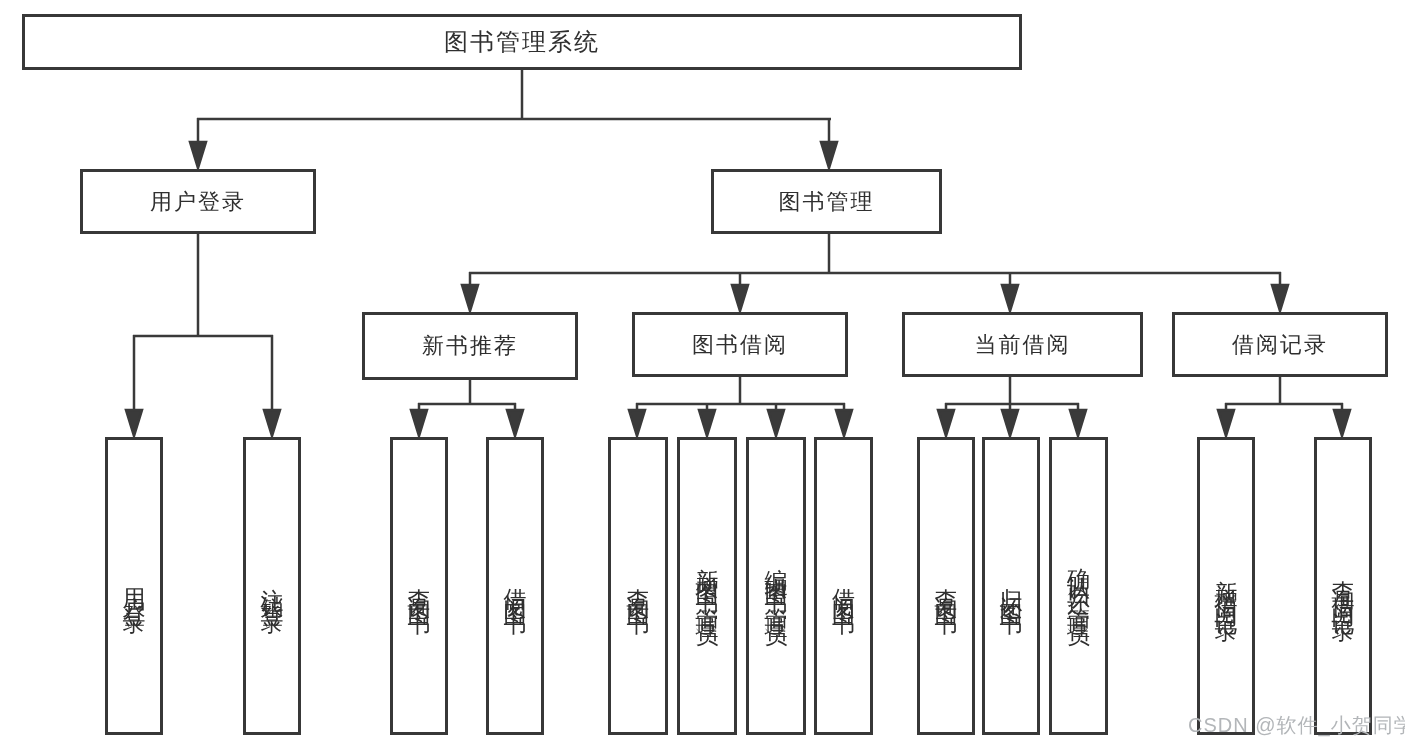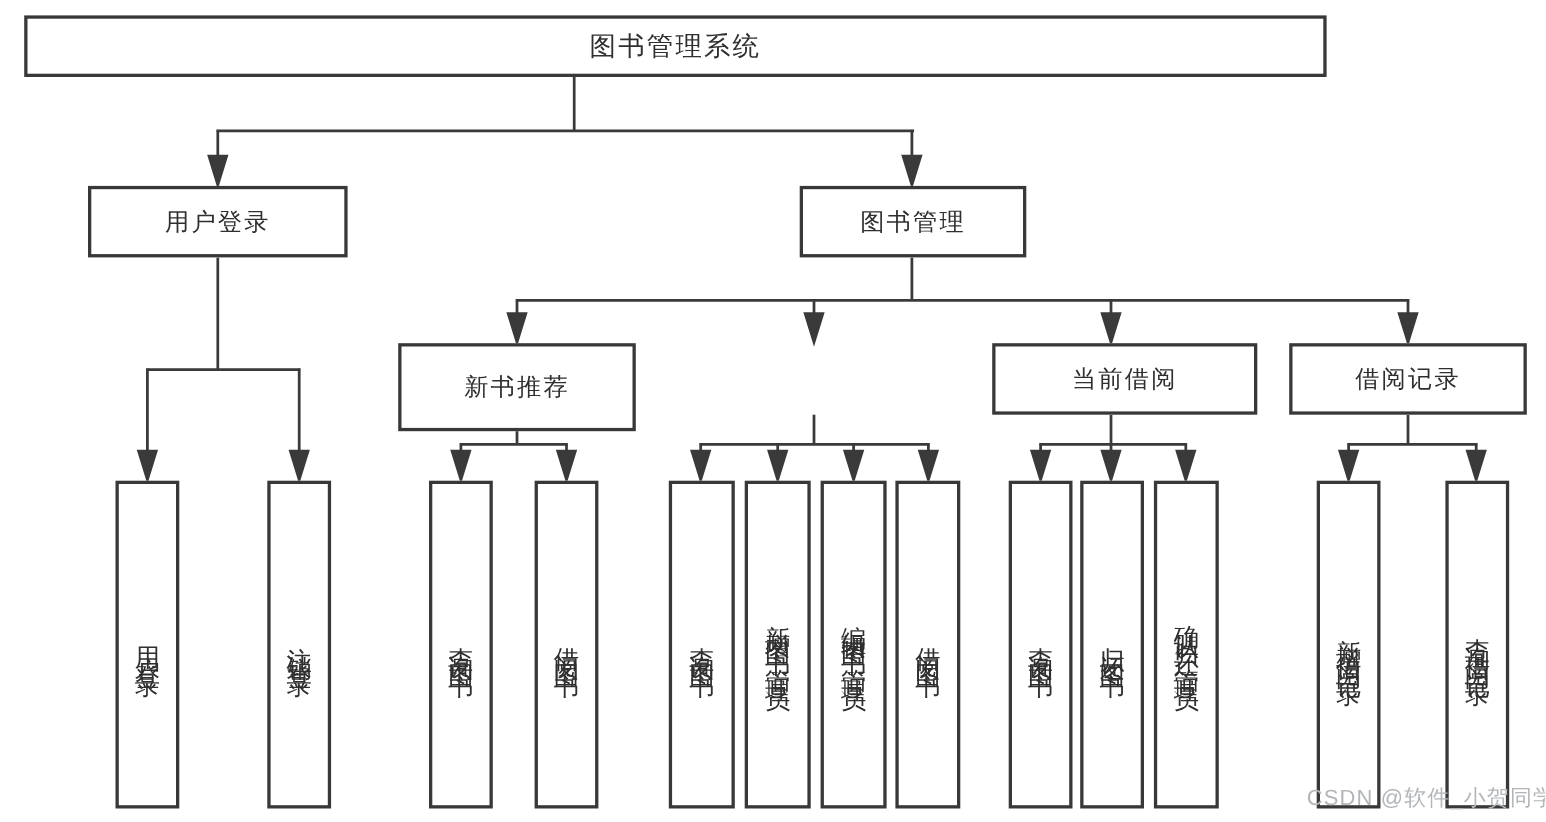--- a/index.html
+++ b/index.html
@@ -116,26 +116,27 @@
         <line x1="1280" y1="377" x2="1280" y2="404"></line>
         <line x1="1225" y1="404" x2="1343" y2="404"></line>
         <line x1="1226" y1="403" x2="1226" y2="414"></line>
         <line x1="1342" y1="403" x2="1342" y2="414"></line>
         <polygon points="1218,410 1234,410 1226,436"></polygon>
         <polygon points="1334,410 1350,410 1342,436"></polygon>
       </g>
     </g>
   </svg>
 
-  <div class="node h rootbox" style="left:22px;top:14px;width:1184px;height:56px">图书管理系统</div>
+  <div class="node h rootbox" style="left:22px;top:14px;width:1000px;height:56px">图书管理系统</div>
 
   <div class="node h" style="left:80px;top:169px;width:236px;height:65px">用户登录</div>
-  <div class="node h" style="left:727px;top:169px;width:206px;height:65px">图书管理</div>
+  <div class="node h" style="left:711px;top:169px;width:231px;height:65px">图书管理</div>
 
-  <div class="node h" style="left:362px;top:312px;width:216px;height:80px">新书推荐</div>
+  <div class="node h" style="left:362px;top:312px;width:216px;height:68px">新书推荐</div>
+  <div class="node h" style="left:632px;top:312px;width:216px;height:65px">图书借阅</div>
   <div class="node h" style="left:902px;top:312px;width:241px;height:65px">当前借阅</div>
   <div class="node h" style="left:1172px;top:312px;width:216px;height:65px">借阅记录</div>
 
   <div class="node v" style="left:105px">
     <span class="vtext">用户登录</span>
   </div>
   <div class="node v" style="left:243px">
     <span class="vtext">注销登录</span>
   </div>
 

